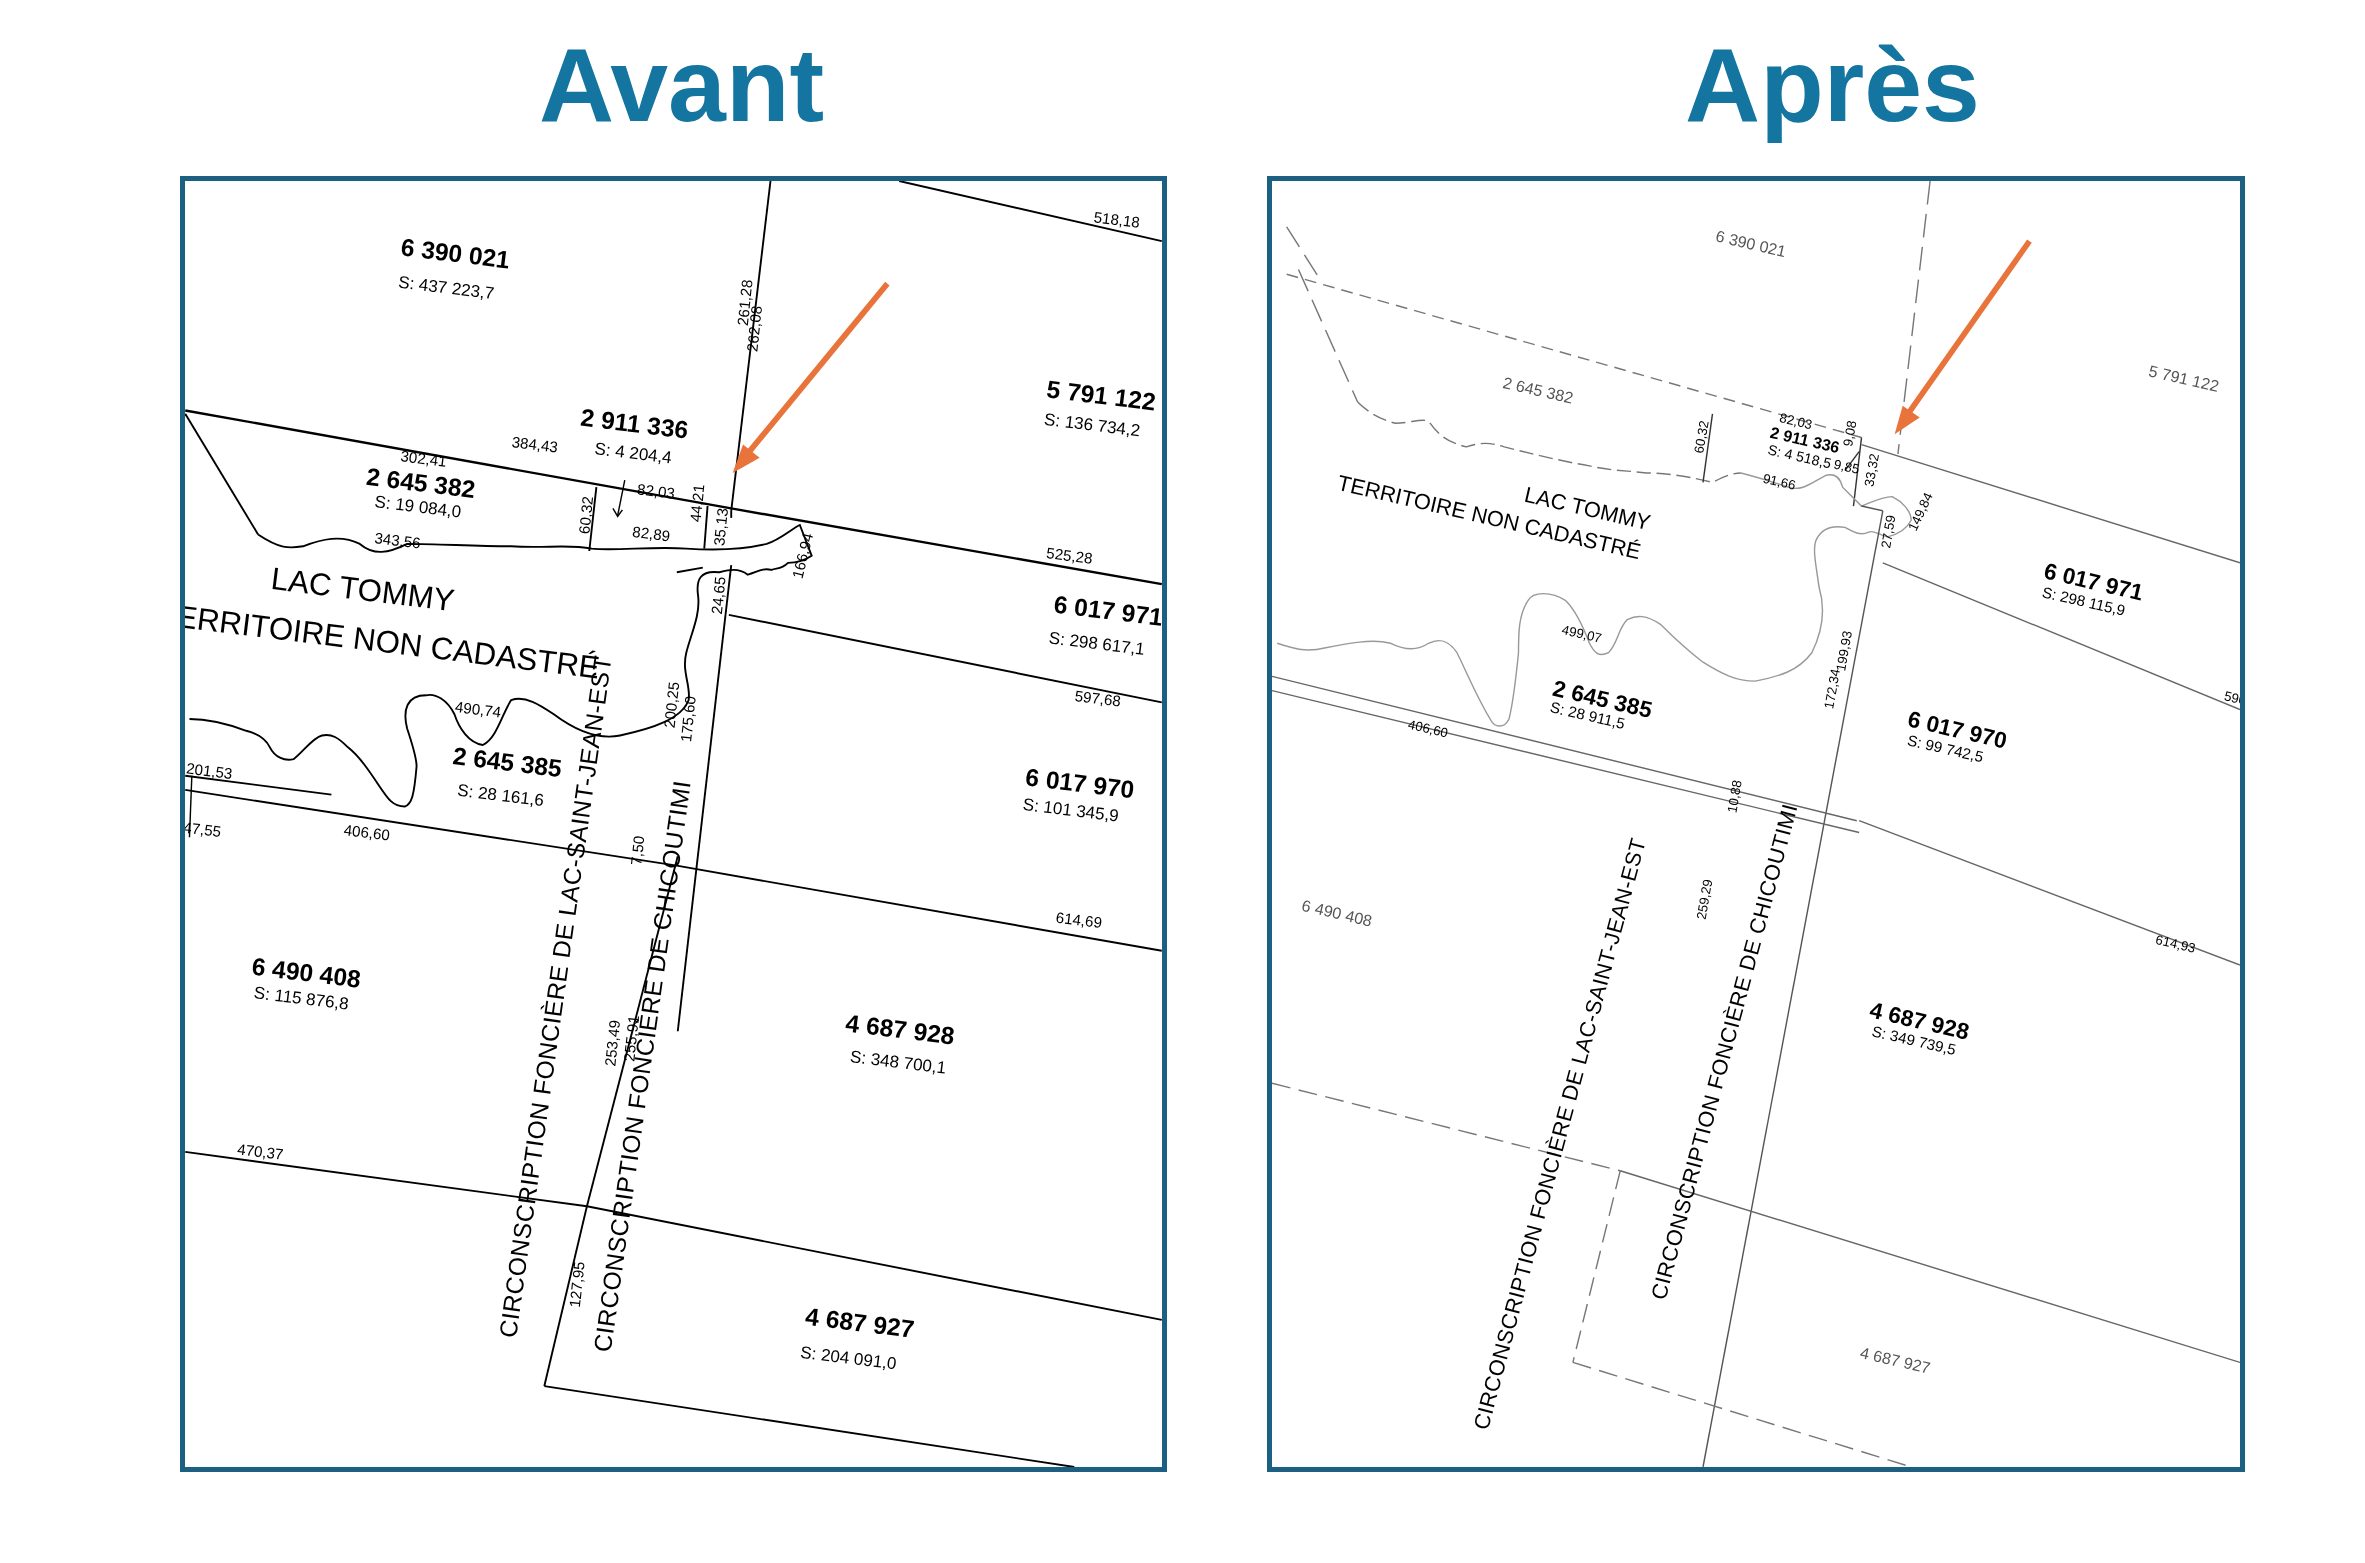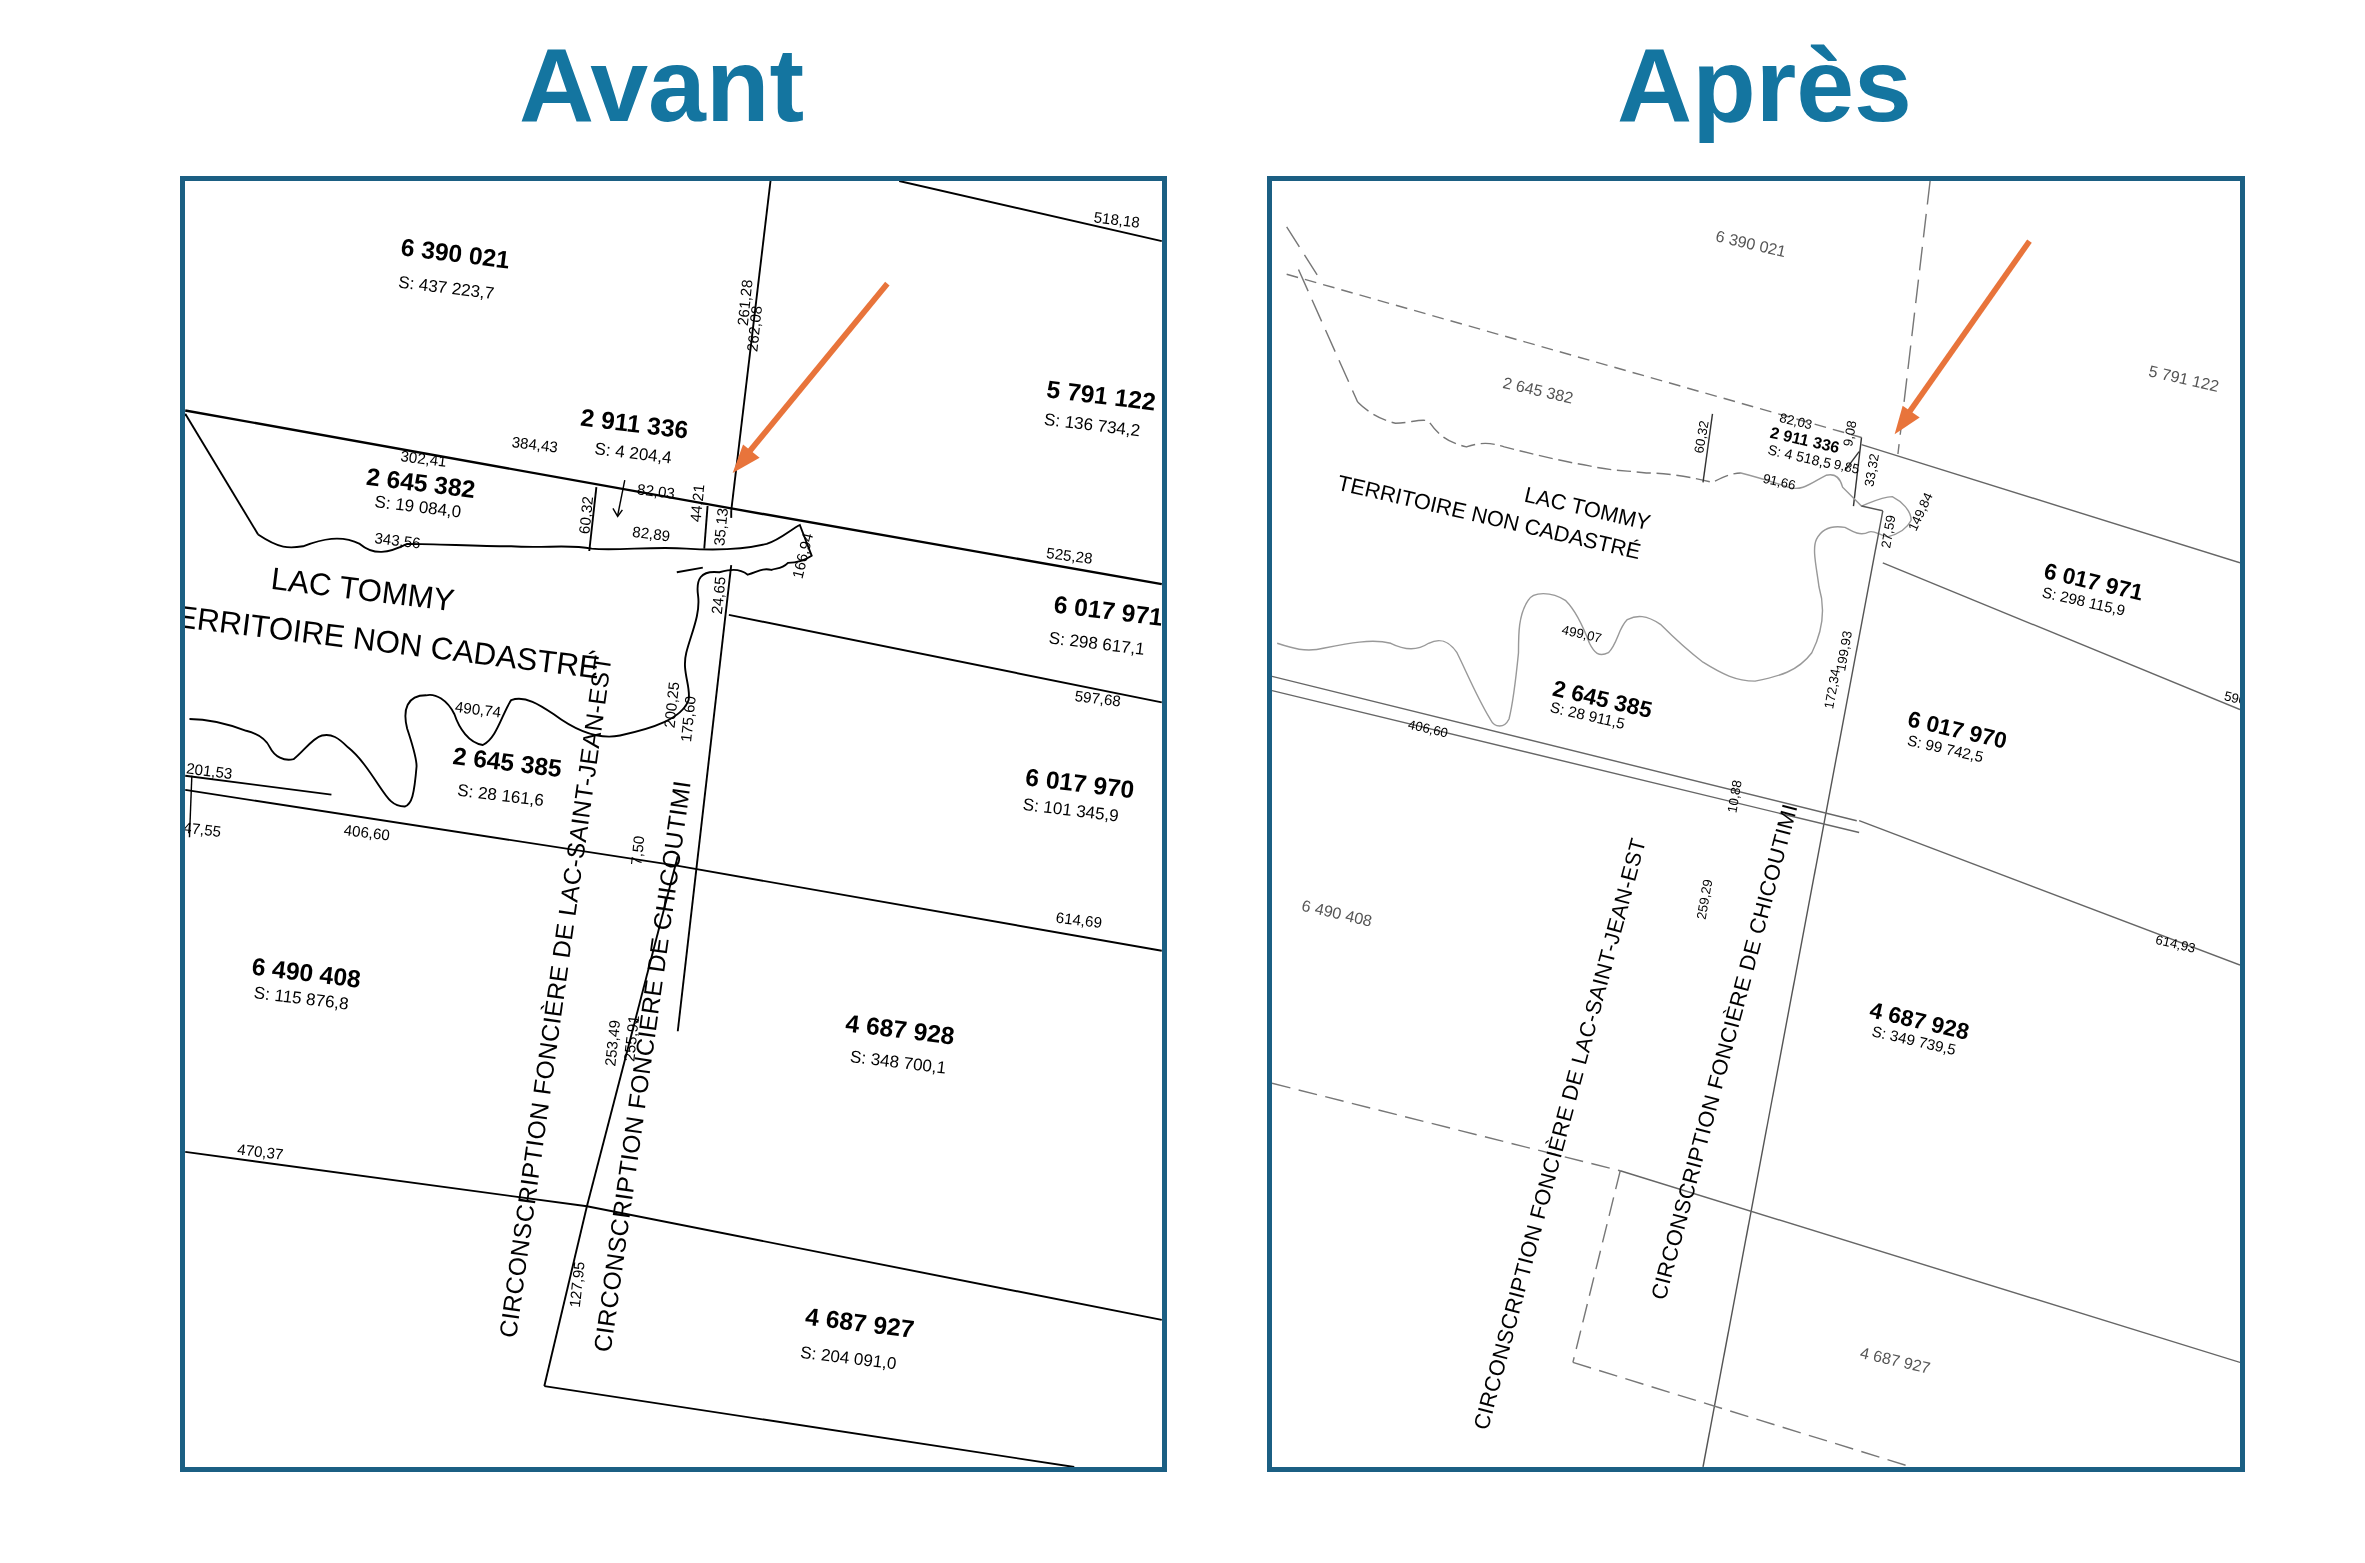--- a/index.html
+++ b/index.html
@@ -1,19 +1,19 @@
 <!DOCTYPE html>
 <html style="font-size:7.6px"><head>
 <meta charset="utf-8">
 <style>
   html,body{margin:0;padding:0;background:#ffffff;}
   body{width:2414px;height:1563px;position:relative;overflow:hidden;font-family:"Liberation Sans",sans-serif;}
   .title{position:absolute;top:33px;height:104px;font-family:"Liberation Sans",sans-serif;font-weight:bold;font-size:104px;line-height:104px;text-align:center;}
-  #title-left{left:168px;width:987px;}
-  #title-right{left:1275px;width:979px;}
+  #title-left{left:188px;width:987px;}
+  #title-right{left:1343px;width:979px;}
   .frame{position:absolute;top:176px;height:1286px;border:5.2px solid #1b5f83;background:#fff;overflow:hidden;box-sizing:content-box;}
   #frame-left{left:180px;width:977px;}
   #frame-right{left:1267px;width:968px;}
   .frame svg{position:absolute;left:0;top:0;}
   svg text{font-family:"Liberation Sans",sans-serif;}
   .lot-num{font-weight:bold;font-size:52px;fill:#000;}
   .lot-area{font-size:36px;fill:#000;}
   .dim{font-size:32px;fill:#000;}
   .big{font-size:66px;fill:#000;}
   .circ{font-size:52px;fill:#000;letter-spacing:1px;}

